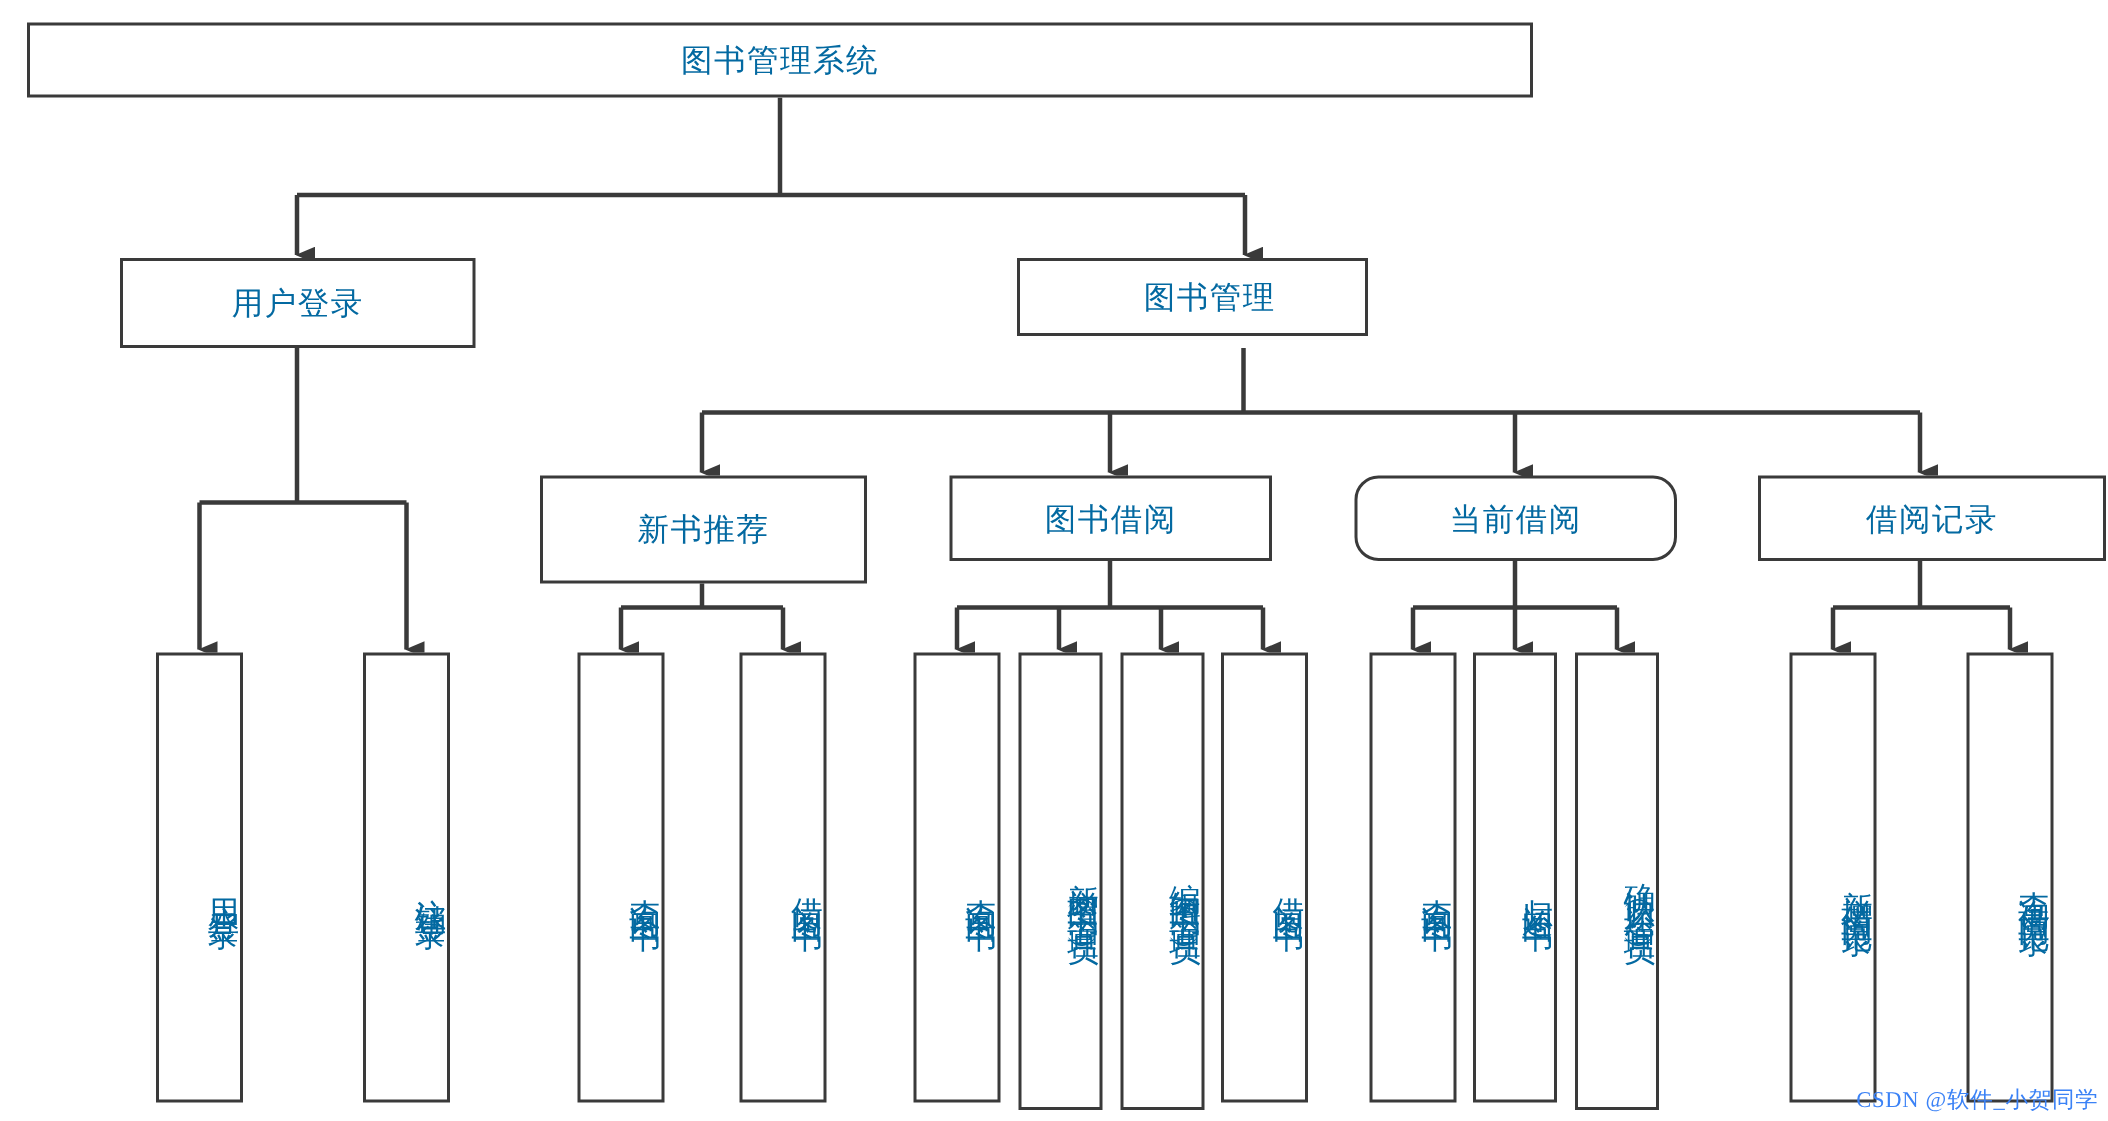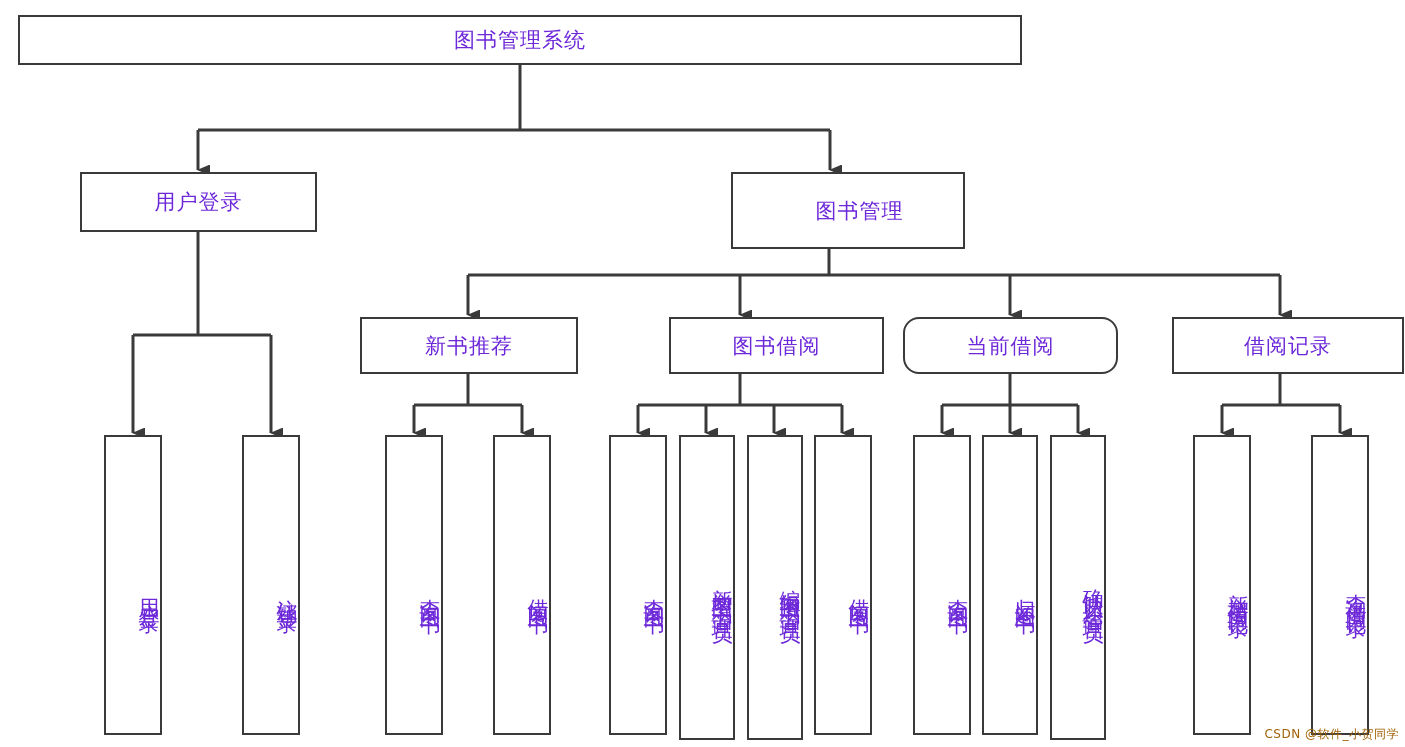--- a/index.html
+++ b/index.html
@@ -2,27 +2,27 @@
 <html><head>
 <meta charset="utf-8">
 <style>
   html,body{margin:0;padding:0;background:#ffffff;}
   body{width:1405px;height:747px;position:relative;overflow:hidden;
        font-family:"DejaVu Sans","Liberation Sans",sans-serif;}
   #stage{position:absolute;left:0;top:0;width:1405px;height:747px;}
   svg.lines{position:absolute;left:0;top:0;width:1405px;height:747px;overflow:visible;}
   .node{position:absolute;box-sizing:border-box;background:#ffffff;
         border:2.5px solid #3a3a3a;display:flex;align-items:center;
-        justify-content:center;color:#6d28d9;}
+        justify-content:center;color:#0369a1;}
   .node.h{font-size:21px;letter-spacing:1px;}
   .node.v{writing-mode:vertical-rl;text-orientation:upright;
           font-size:21px;letter-spacing:5px;padding-top:14px;
           align-items:flex-start;justify-content:center;line-height:1.05;}
-  .wm{position:absolute;right:6px;bottom:4px;font-size:12px;color:#a16207;
-      letter-spacing:0.5px;white-space:nowrap;}
+  .wm{position:absolute;right:6px;bottom:4px;font-size:15px;color:#3b82f6;
+      letter-spacing:0.5px;white-space:nowrap;font-family:Liberation Serif, serif;}
 </style>
 </head>
 <body>
 
 <div id="stage">
 
   <svg class="lines" viewBox="0 0 1405 747">
     <defs>
       <marker id="ah" markerWidth="11" markerHeight="13" refX="5.5" refY="12" orient="auto" markerUnits="userSpaceOnUse">
         <path d="M0,0 L11,0 L5.5,13 Z" fill="#3a3a3a"></path>
@@ -68,24 +68,24 @@
       <path d="M1280,374 L1280,405"></path>
       <path d="M1222,405 L1340,405"></path>
       <path d="M1222,405 L1222,433" marker-end="url(#ah)"></path>
       <path d="M1340,405 L1340,433" marker-end="url(#ah)"></path>
     </g>
   </svg>
 
   <div class="node h" style="left:18px;top:15px;width:1004px;height:50px;">图书管理系统</div>
 
   <div class="node h" style="left:80px;top:172px;width:237px;height:60px;">用户登录</div>
-  <div class="node h" style="left:731px;top:172px;width:234px;height:77px;padding-left:23px;">图书管理</div>
+  <div class="node h" style="left:678px;top:172px;width:234px;height:52px;padding-left:23px;">图书管理</div>
 
-  <div class="node h" style="left:360px;top:317px;width:218px;height:57px;">新书推荐</div>
-  <div class="node h" style="left:633px;top:317px;width:215px;height:57px;margin-left:36px;">图书借阅</div>
+  <div class="node h" style="left:360px;top:317px;width:218px;height:72px;">新书推荐</div>
+  <div class="node h" style="left:633px;top:317px;width:215px;height:57px;">图书借阅</div>
   <div class="node h" style="left:903px;top:317px;width:215px;height:57px;border-radius:16px;">当前借阅</div>
   <div class="node h" style="left:1172px;top:317px;width:232px;height:57px;">借阅记录</div>
 
   <div class="node v" style="left:104px;top:435px;width:58px;height:300px;">用户登录</div>
   <div class="node v" style="left:242px;top:435px;width:58px;height:300px;">注销登录</div>
 
   <div class="node v" style="left:385px;top:435px;width:58px;height:300px;">查询图书</div>
   <div class="node v" style="left:493px;top:435px;width:58px;height:300px;">借阅图书</div>
 
   <div class="node v" style="left:609px;top:435px;width:58px;height:300px;">查询图书</div>

